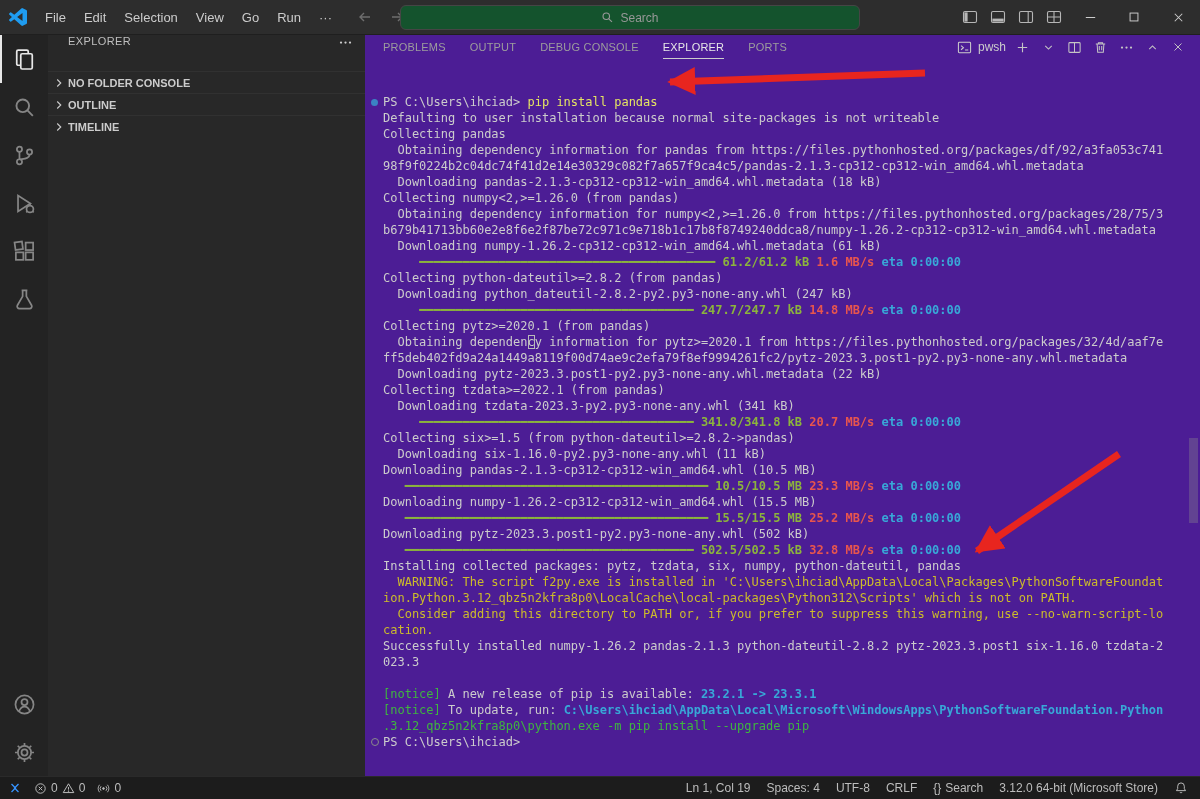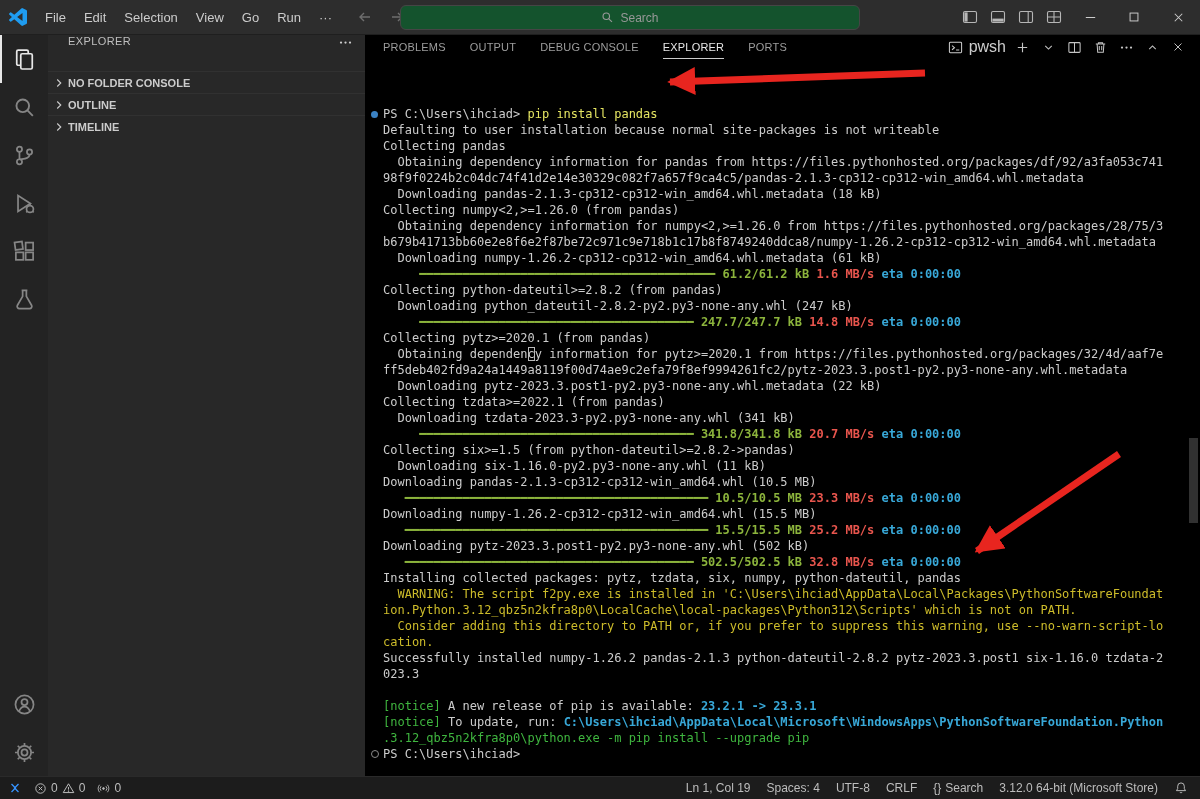--- a/index.html
+++ b/index.html
@@ -38,27 +38,27 @@
 
   .sidebar { width:317px; background:#282828; display:flex; flex-direction:column; }
   .sidebar-header { height:36px; display:flex; padding:0 12px 0 20px;
     font-size:11px; color:#bfbfbf; letter-spacing:.4px; }
   .sidebar-header .sb-title { flex:1; }
   .sidebar-header .more { color:#cccccc; }
   .section-row { height:22px; display:flex; align-items:center; gap:2px; padding:0 4px;
     font-size:11px; font-weight:700; color:#cccccc; border-top:1px solid #313131; }
   .section-row .chev { display:flex; color:#cccccc; }
 
-  .panel { flex:1; background:#000000; display:flex; flex-direction:column; position:relative;gap:12px; }
+  .panel { flex:1; background:#4c1d95; display:flex; flex-direction:column; position:relative; }
   .panel-header { height:38px; display:flex; align-items:center; padding:0 10px 0 18px; }
   .panel-tabs { display:flex; gap:24px; font-size:11px; color:#9d9d9d; height:100%; align-items:center; }
   .ptab { height:100%; display:flex; align-items:center; border-bottom:1px solid transparent; letter-spacing:.2px; white-space:nowrap; }
   .ptab.active { color:#e7e7e7; border-bottom-color:#cccccc; }
   .panel-actions { margin-left:auto; display:flex; align-items:center; gap:2px; color:#c5c5c5; }
-  .shell-chip { display:flex; align-items:center; gap:6px; font-size:16px; color:#cccccc; margin-right:2px; }
+  .shell-chip { display:flex; align-items:center; gap:6px; font-size:12px; color:#cccccc; margin-right:2px; }
   .pa-btn { width:24px; height:24px; display:flex; align-items:center; justify-content:center; border-radius:4px; }
 
   
   .terminal { flex:1; position:relative; padding:3px 16px 0 18px;
     font-family:"DejaVu Sans Mono","Liberation Mono",monospace;
     font-size:12px; line-height:16px; white-space:pre; color:var(--t-fg,#cccccc); }
   .trow { position:relative; height:16px; }
   .marker { position:absolute; left:-12px; }
   .marker.dot { top:5px; width:7px; height:7px; border-radius:50%; background:#3b82c4; }
   .marker.circle { top:4px; width:8px; height:8px; border-radius:50%; border:1px solid #8a8a8a; background:transparent; }

